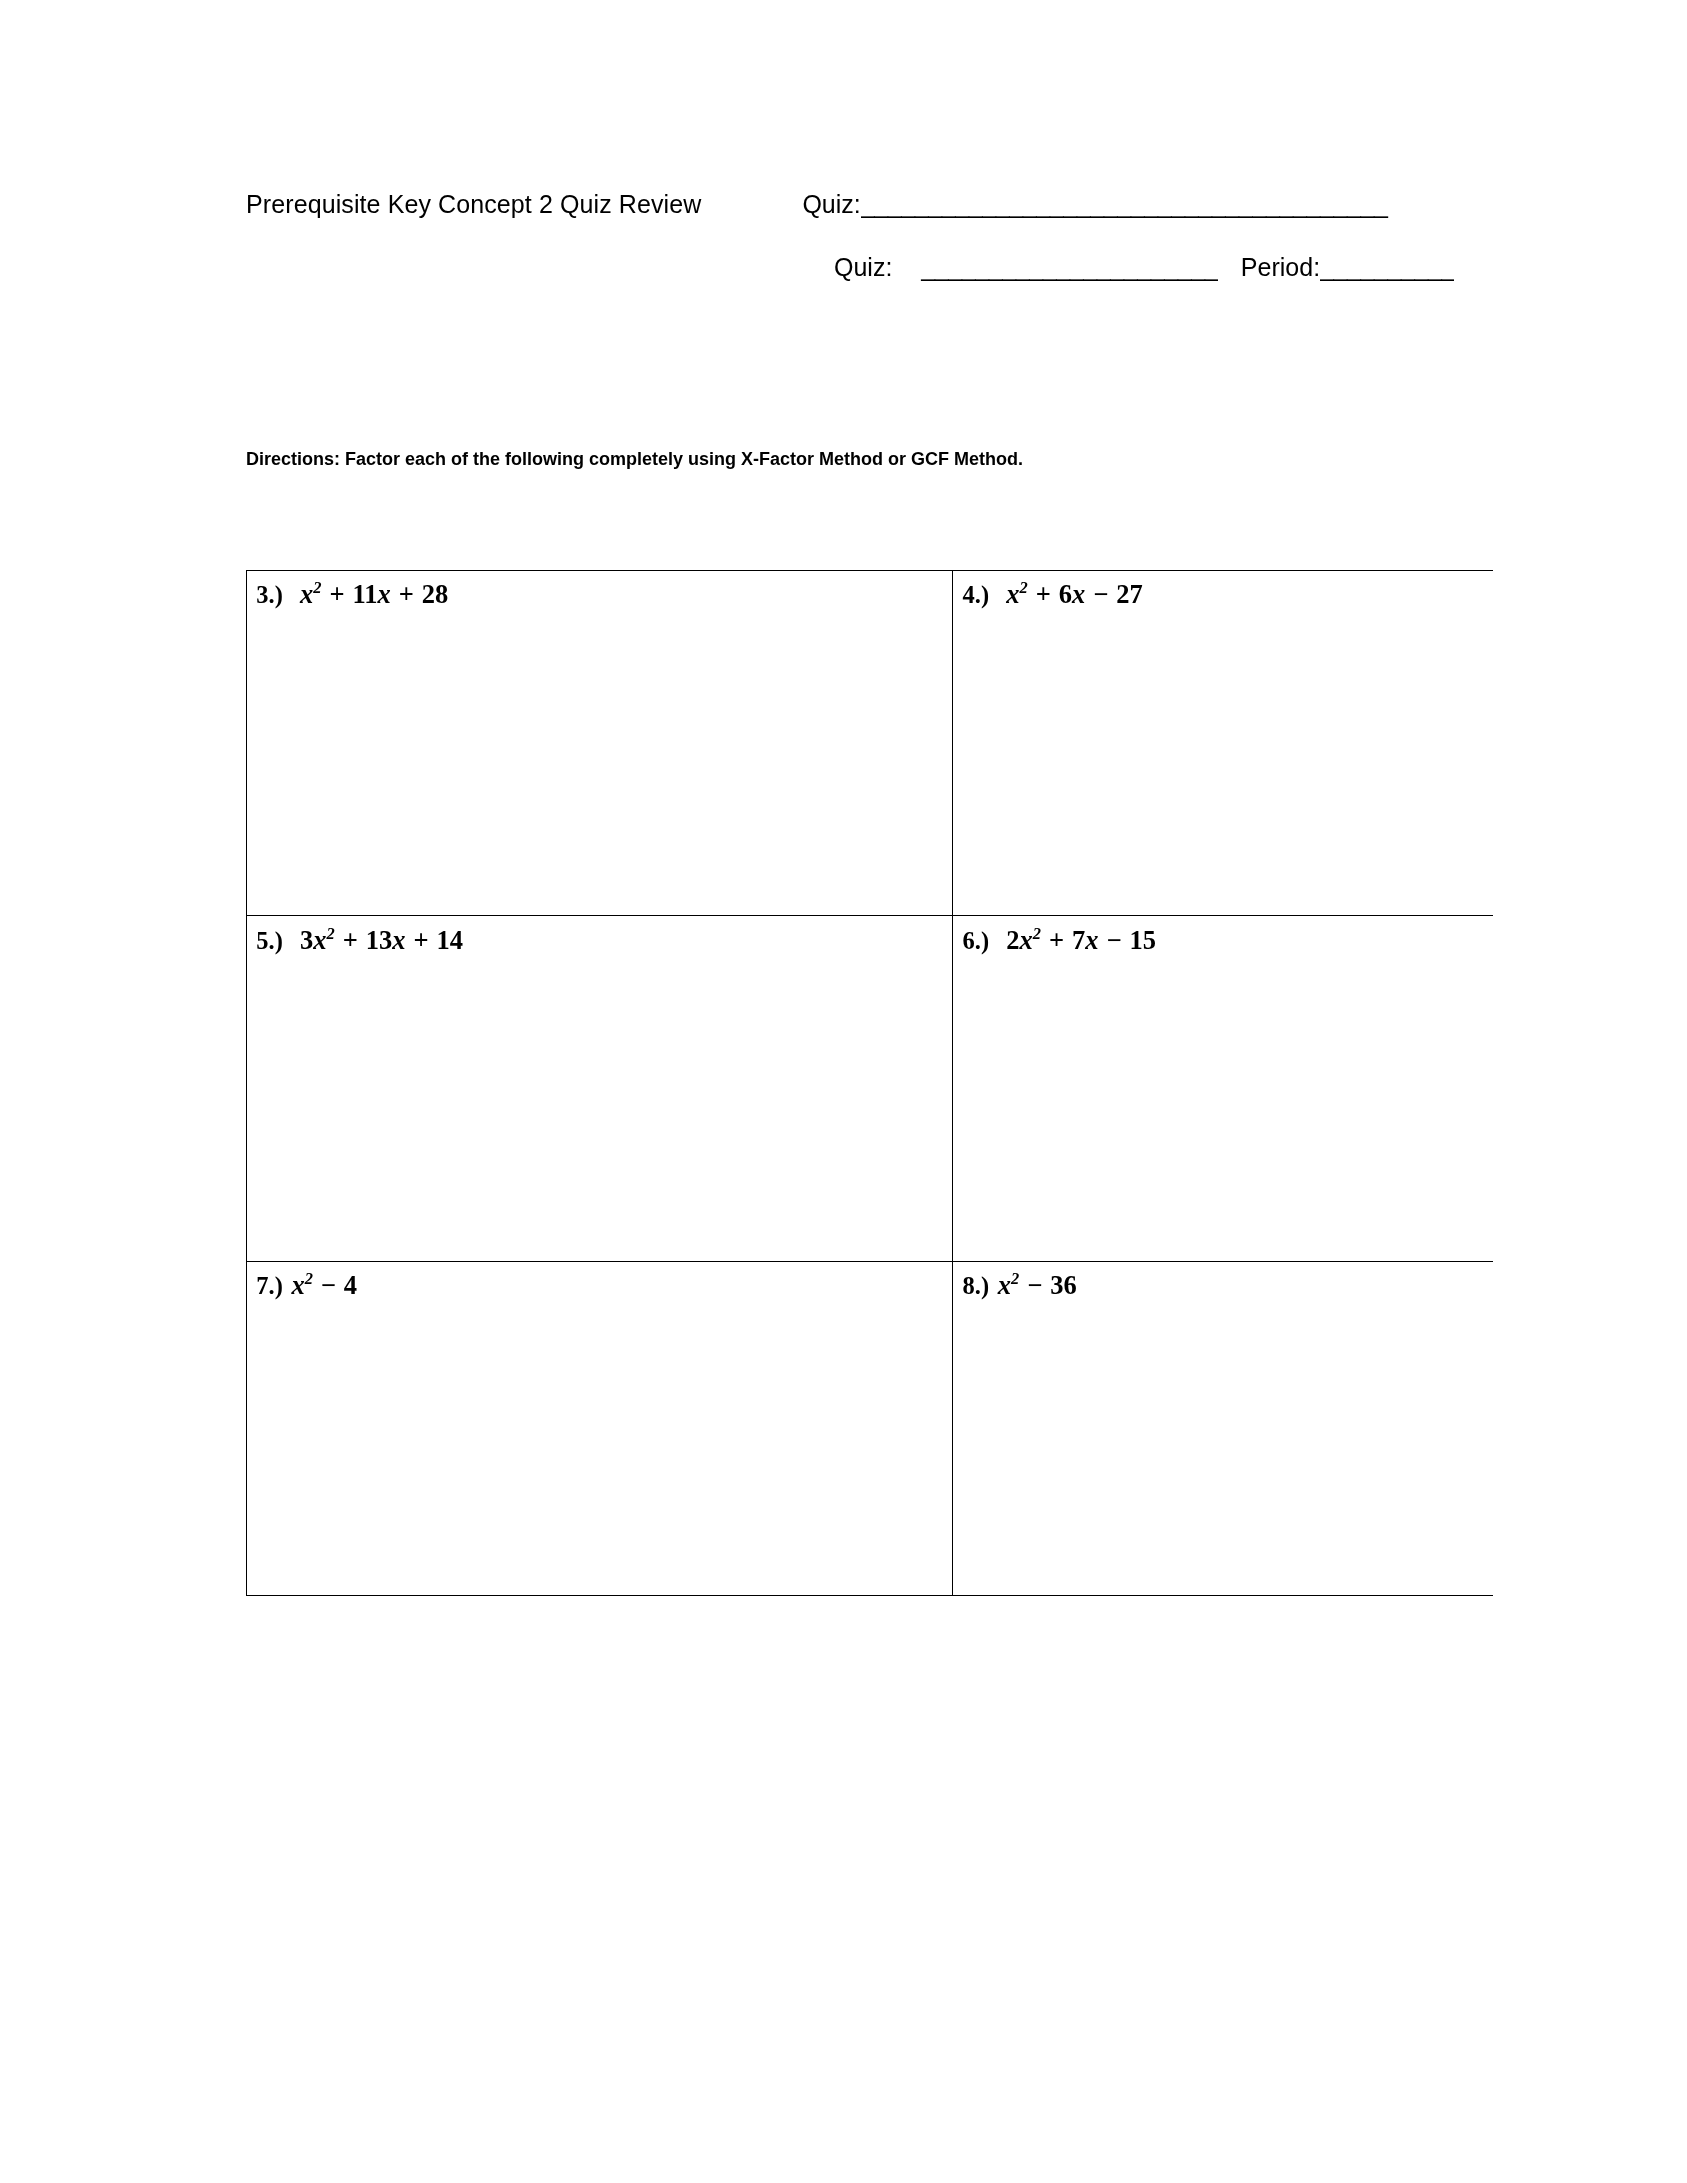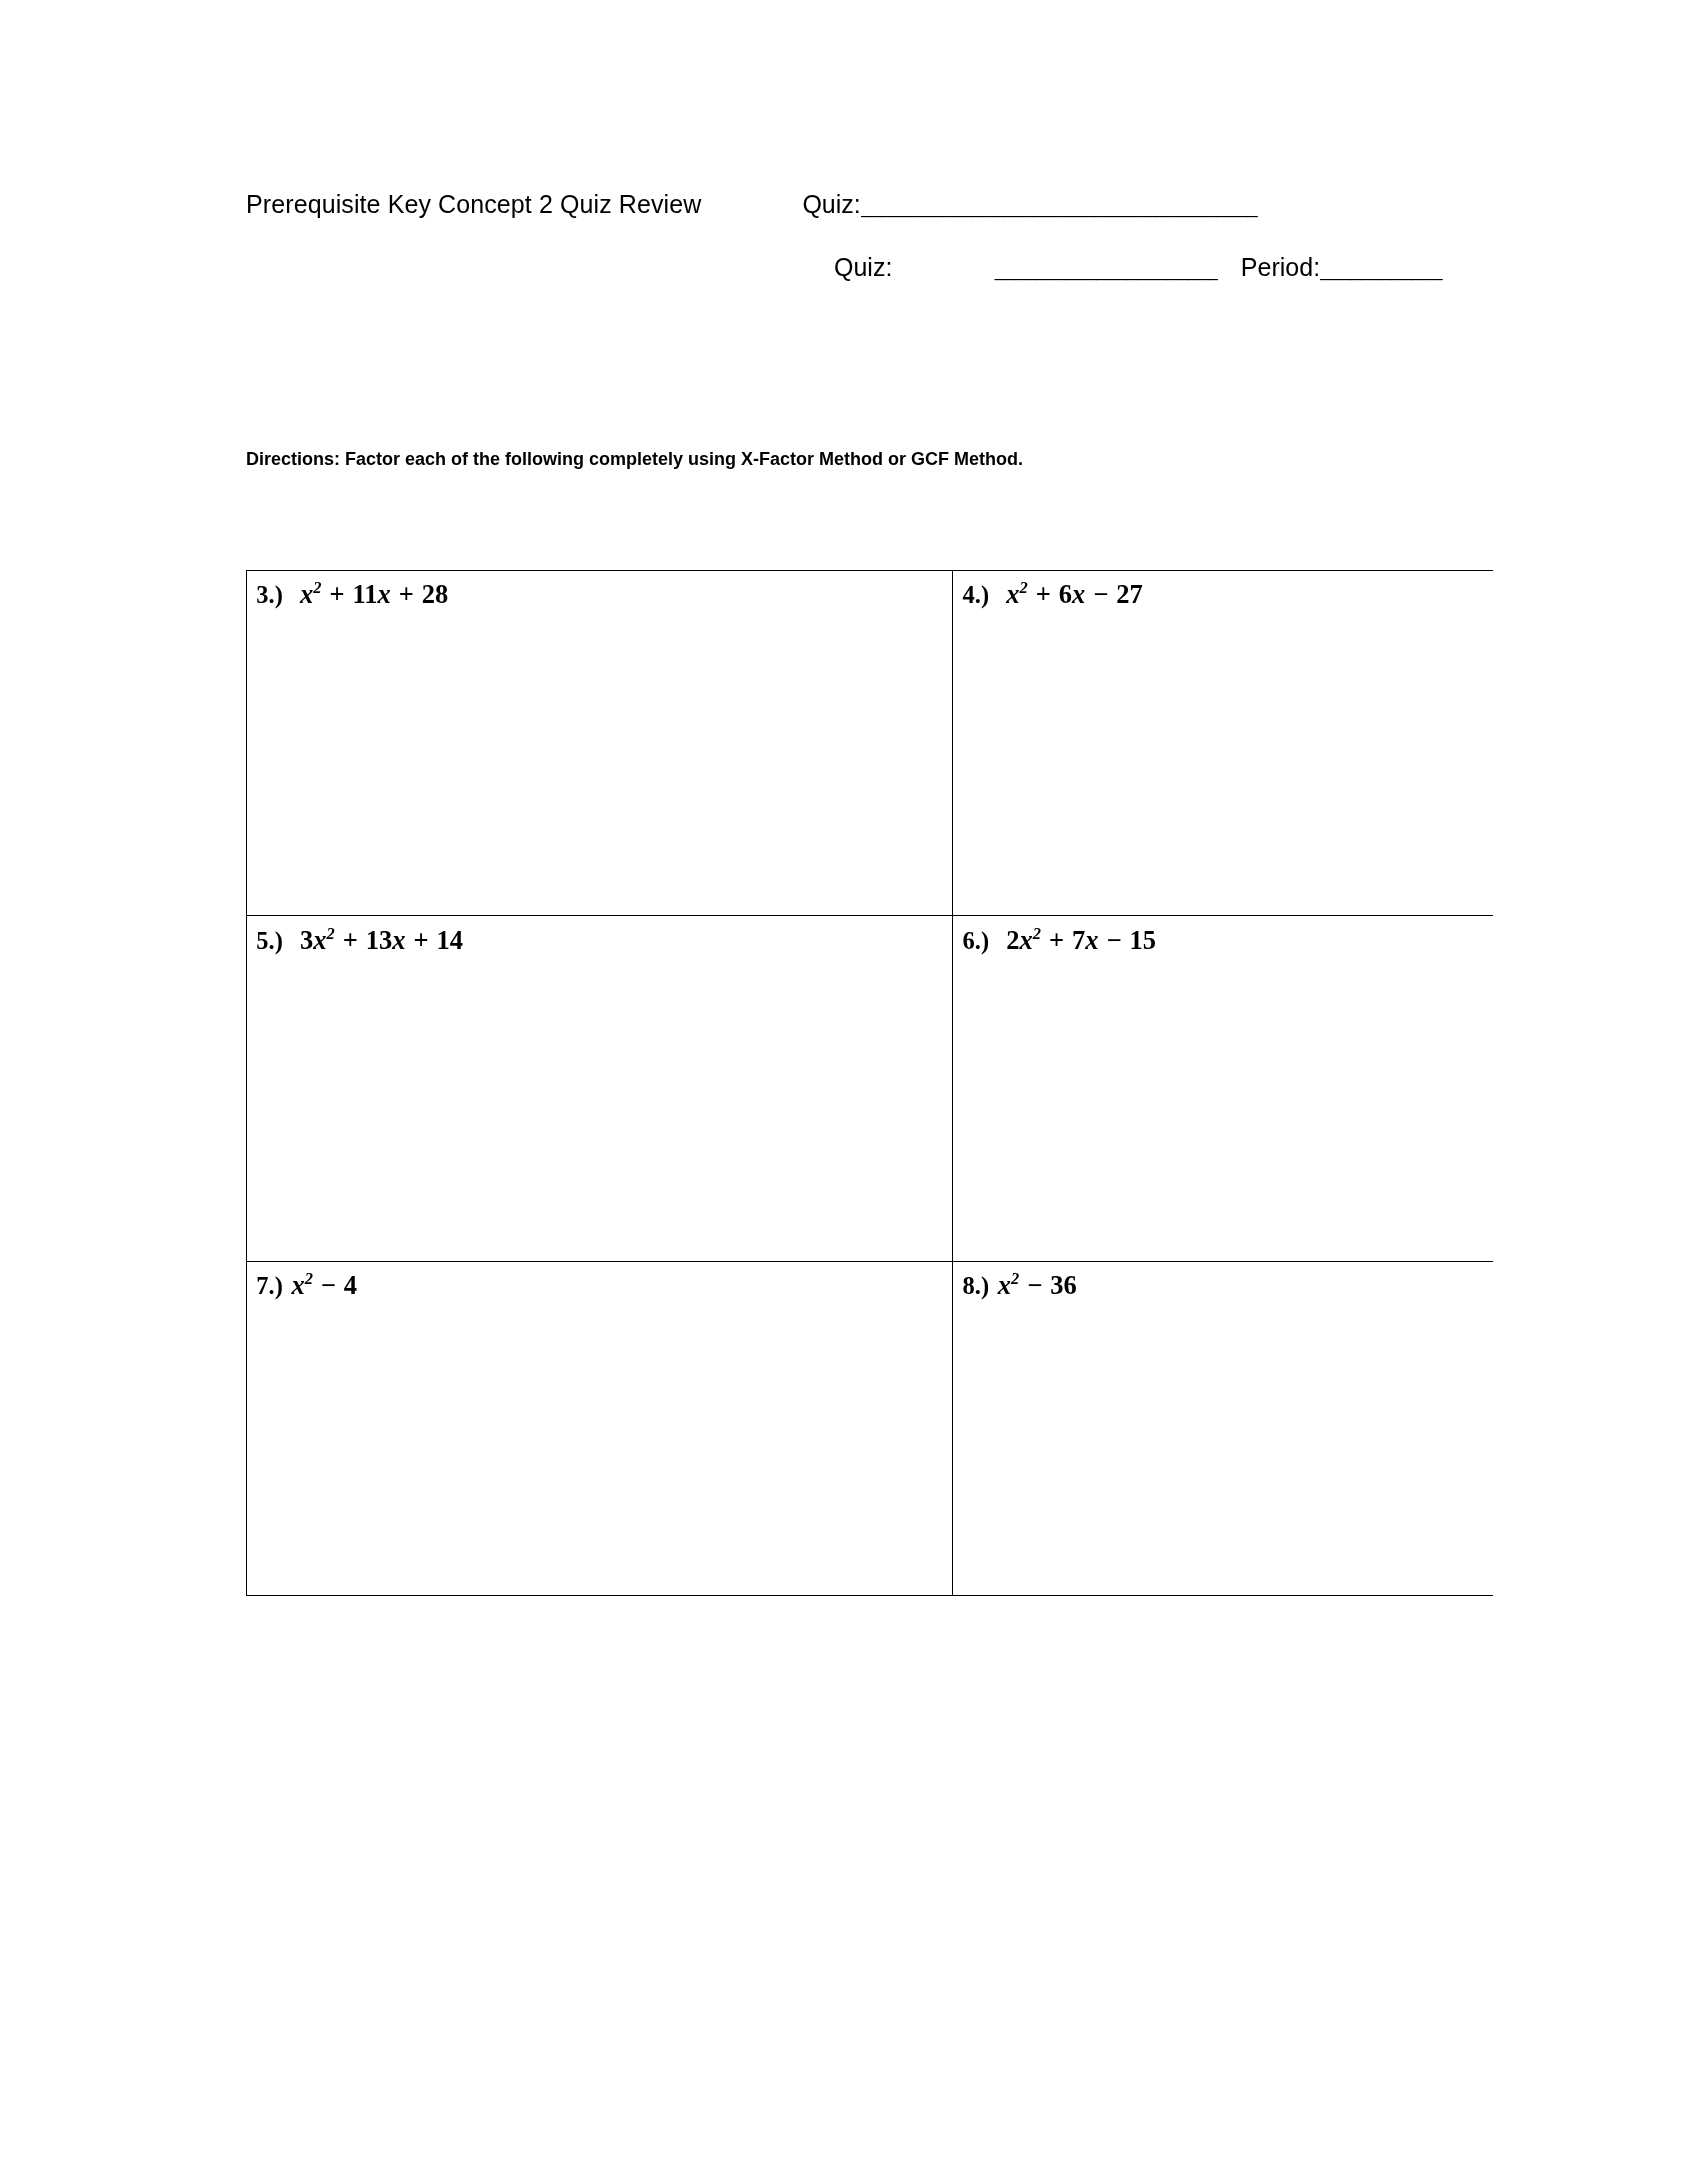--- a/index.html
+++ b/index.html
@@ -47,21 +47,21 @@
     letter-spacing: 0.1px;
   }
   .spacer-title { width: 101px; flex: 0 0 auto; }
   .spacer-row2 { width: 588px; flex: 0 0 auto; }
 
   .field-label {
     font-size: 25px;
     line-height: 1.25;
   }
   .field-rule {
-    font-size: 19px;
+    font-size: 25px;
     line-height: 1.25;
     letter-spacing: -0.4px;
     overflow: hidden;
     display: inline-block;
     vertical-align: baseline;
   }
   .rule-names  { width: 589px; }
   .rule-date   { width: 326px; text-align: right; }
   .rule-period { width: 134px; }
 

